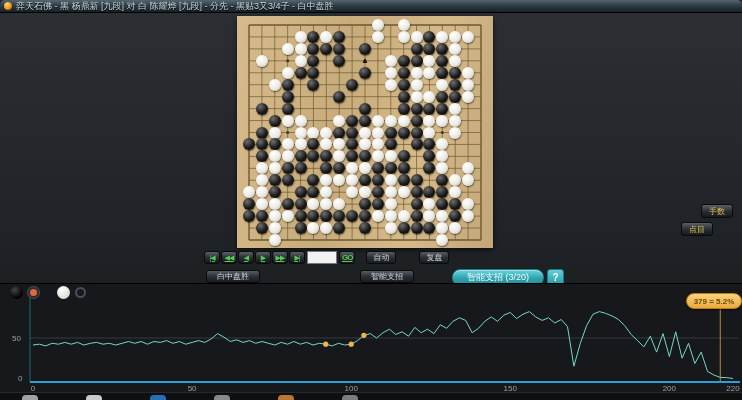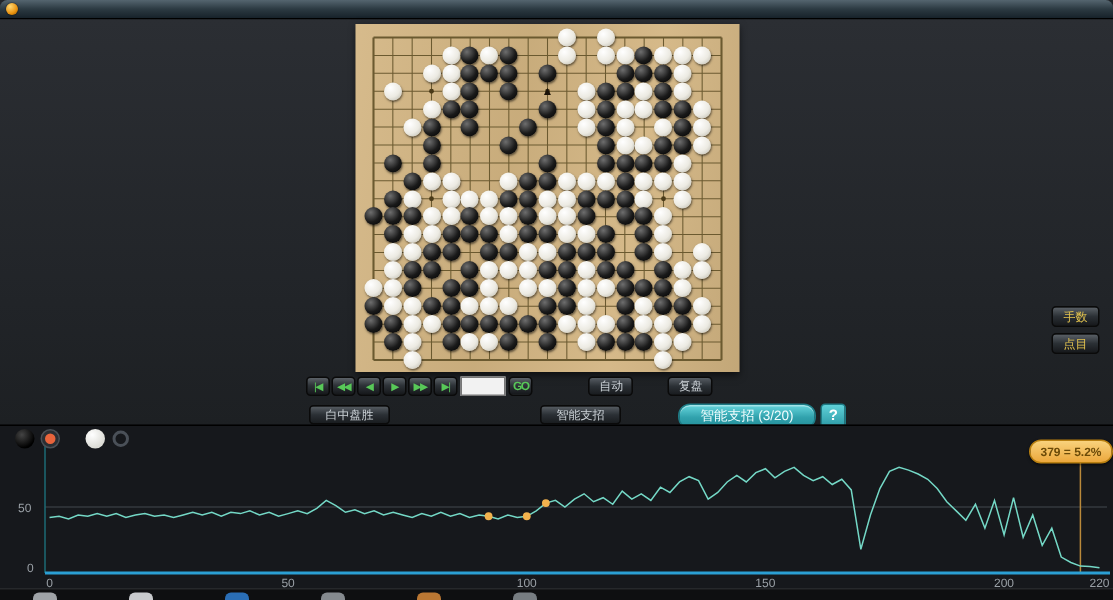--- a/index.html
+++ b/index.html
@@ -32,21 +32,21 @@
   
   .mini-btn{position:absolute;width:32px;height:14px;border-radius:3px;border:1px solid #0a0a0a;
     background:linear-gradient(#5a6066,#2b3035 50%,#16181b);
     color:#e2c24e;font-size:8px;display:flex;align-items:center;justify-content:center;
     box-sizing:border-box;cursor:pointer;}
   
   .nav-row{position:absolute;left:204px;top:238px;display:flex;gap:1px;align-items:center;}
   .nav-btn{height:13px;min-width:16px;border:1px solid #0a0a0a;border-radius:3px;
     background:linear-gradient(#5c6268,#2e3338 45%,#15171a);
     color:#58c858;font-size:7px;letter-spacing:-1px;display:flex;align-items:center;
-    justify-content:center;padding:4px 2px;box-sizing:border-box;cursor:pointer;}
+    justify-content:center;padding:4px 2px;box-sizing:border-box;cursor:pointer;text-decoration:underline;}
   .move-input{width:26px;height:11px;margin:0 1px;background:#f2f2f2;border:1px solid #777;
     font-size:8px;padding:0 1px;}
   .go-btn{color:#58c858;font-size:8px;font-weight:bold;}
   .txt-btn{height:13px;border:1px solid #0a0a0a;border-radius:3px;
     background:linear-gradient(#565c62,#2b3035 50%,#191c1f);
     color:#ccd2d7;font-size:8px;display:flex;align-items:center;justify-content:center;
     padding:0 6px;box-sizing:border-box;cursor:pointer;}
   .abs{position:absolute;}
   .ai-btn{position:absolute;left:452px;top:256px;width:90px;height:15px;border-radius:8px;
     border:1px solid #1e7b85;background:linear-gradient(#66d6dd,#31a2ad 55%,#238e99);
@@ -76,20 +76,21 @@
   .tb-icon{position:absolute;top:2px;width:16px;height:10px;border-radius:4px 4px 0 0;opacity:.85;}
   text{font-family:"Liberation Sans","DejaVu Sans",sans-serif;}
 </style>
 </head>
 <body>
 
 <div id="app">
 
   <div class="titlebar">
     <span class="app-icon"></span>
+    <span class="title-text">弈天石佛 - 黑 杨鼎新 [九段] 对 白 陈耀烨 [九段] - 分先 - 黑贴3又3/4子 - 白中盘胜</span>
   </div>
 
   <div class="main">
 
     <div class="board" id="board">
         <svg width="256" height="232">
           <line x1="12" y1="9" x2="12" y2="224" stroke="#6b5a30" stroke-width="1.4"></line>
           <line x1="12" y1="9" x2="244" y2="9" stroke="#6b5a30" stroke-width="1.4"></line>
           <line x1="24.88888888888889" y1="9" x2="24.88888888888889" y2="224" stroke="#6b5a30" stroke-width="0.7"></line>
           <line x1="12" y1="20.944444444444443" x2="244" y2="20.944444444444443" stroke="#6b5a30" stroke-width="0.7"></line>
@@ -353,33 +354,33 @@
         <div class="stone b" style="left: 173.556px; top: 206.056px;"></div>
         <div class="stone b" style="left: 186.444px; top: 206.056px;"></div>
         <div class="stone w" style="left: 199.333px; top: 206.056px;"></div>
         <div class="stone w" style="left: 212.222px; top: 206.056px;"></div>
         <div class="stone w" style="left: 31.7778px; top: 218px;"></div>
         <div class="stone w" style="left: 199.333px; top: 218px;"></div>
         <div class="board-marker" style="left: 124px; top: 40.8333px;">▲</div>
       </div>
 
     <div class="mini-btn" style="left:701px;top:191px;">手数</div>
-    <div class="mini-btn" style="left:701px;top:209px;">点目</div>
+    <div class="mini-btn" style="left:681px;top:209px;">点目</div>
 
     <div class="nav-row" id="nav-row">
 
       <div class="nav-btn">|◀</div>
         <div class="nav-btn">◀◀</div>
         <div class="nav-btn">◀</div>
         <div class="nav-btn">▶</div>
         <div class="nav-btn">▶▶</div>
         <div class="nav-btn">▶|</div>
         <input class="move-input" value="" style="">
       <div class="nav-btn go-btn">GO</div>
-      <div class="txt-btn" style="margin-left:36px;">自动</div>
+      <div class="txt-btn" style="margin-left:10px;">自动</div>
       <div class="txt-btn" style="margin-left:22px;">复盘</div>
     </div>
 
     <div class="txt-btn abs" style="left:206px;top:257px;width:54px;">白中盘胜</div>
     <div class="txt-btn abs" style="left:360px;top:257px;width:54px;">智能支招</div>
     <div class="ai-btn">智能支招 (3/20)</div>
     <div class="help-btn">?</div>
   </div>
 
   <div class="graph">

